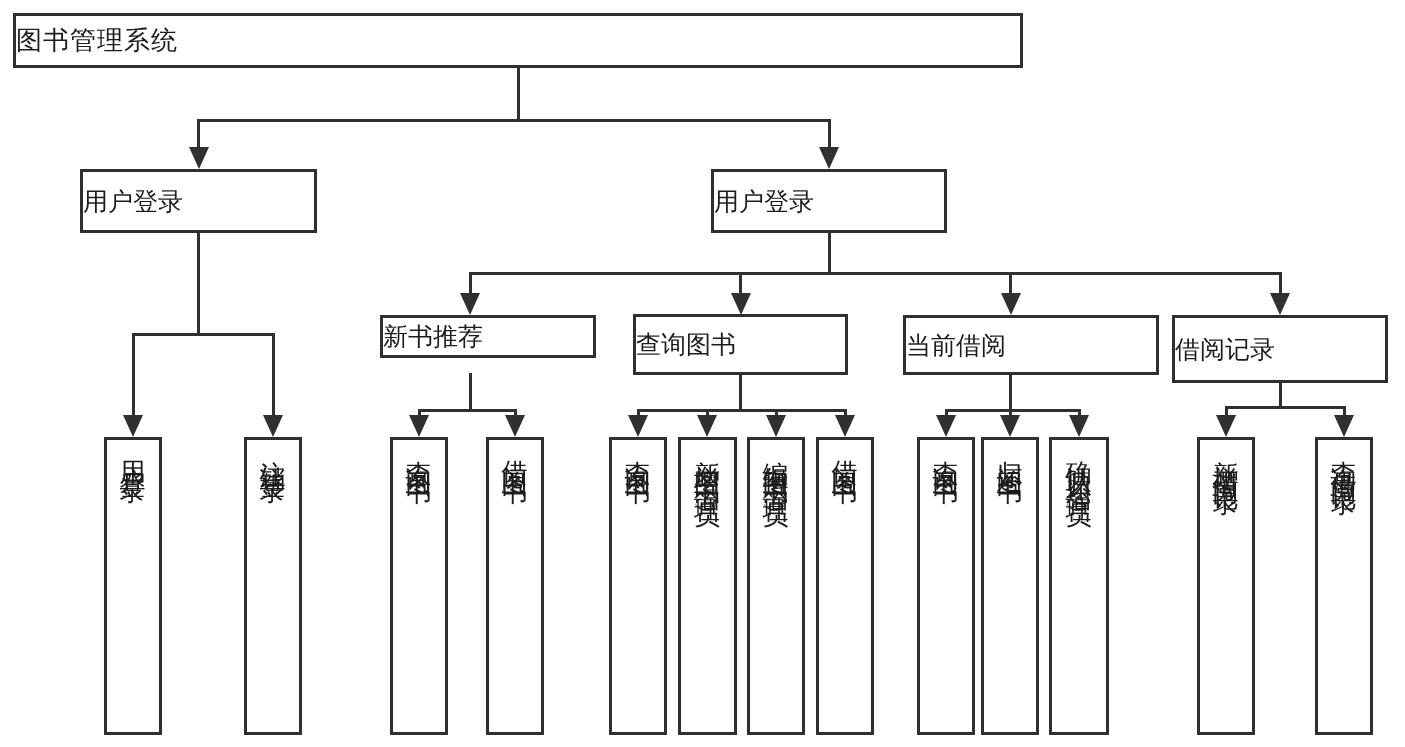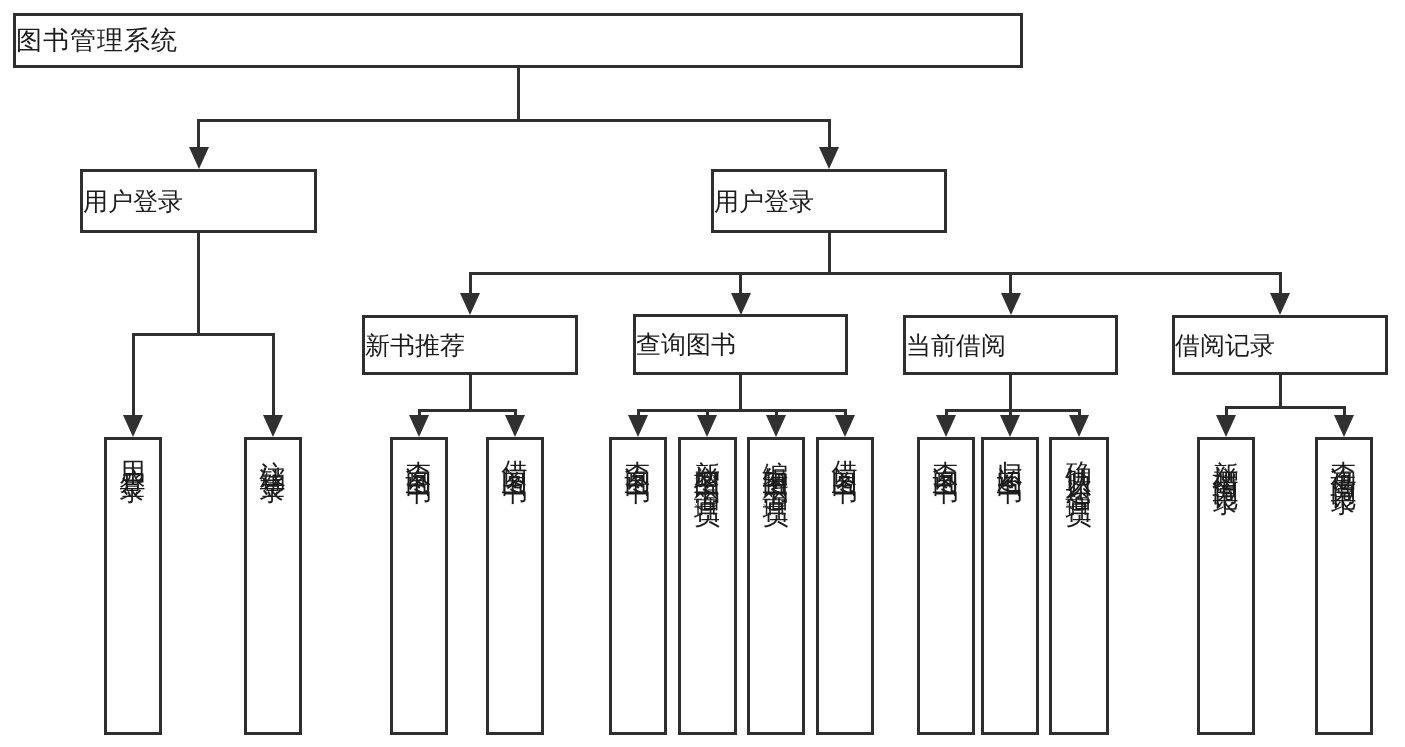--- a/index.html
+++ b/index.html
@@ -135,30 +135,30 @@
     <span>图书管理系统</span>
   </div>
 
   <div class="box" style="left:80px;top:169px;width:237px;height:64px">
     <span>用户登录</span>
   </div>
   <div class="box" style="left:711px;top:169px;width:236px;height:64px">
     <span>用户登录</span>
   </div>
 
-  <div class="box" style="left:362px;top:315px;width:216px;height:60px">
+  <div class="box" style="left:380px;top:315px;width:216px;height:43px">
     <span>新书推荐</span>
   </div>
   <div class="box" style="left:633px;top:314px;width:215px;height:61px">
     <span>查询图书</span>
   </div>
-  <div class="box" style="left:903px;top:315px;width:215px;height:60px">
+  <div class="box" style="left:903px;top:315px;width:256px;height:60px">
     <span>当前借阅</span>
   </div>
-  <div class="box" style="left:1172px;top:315px;width:216px;height:60px">
+  <div class="box" style="left:1172px;top:315px;width:216px;height:68px">
     <span>借阅记录</span>
   </div>
 
   <div class="box leaf" style="left:104px;top:437px;width:58px;height:298px">
     <span>用户登录</span>
   </div>
   <div class="box leaf" style="left:244px;top:437px;width:58px;height:298px">
     <span>注销登录</span>
   </div>
 

